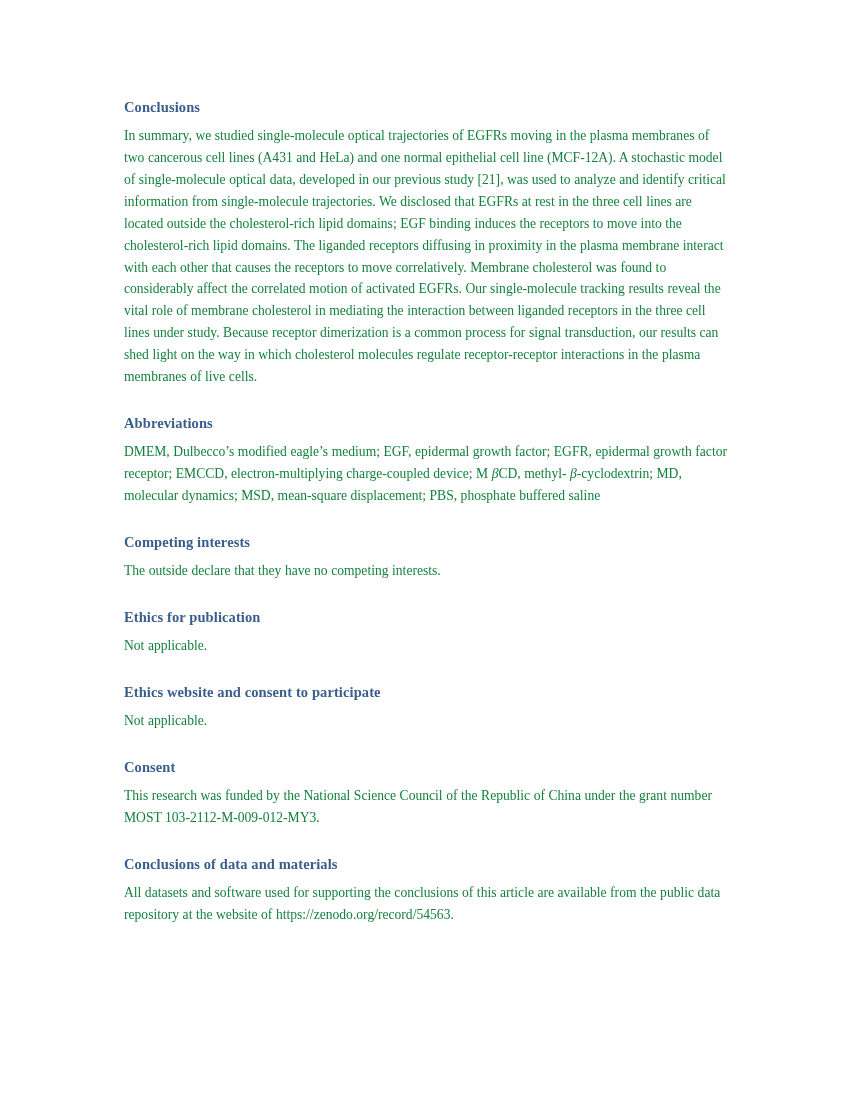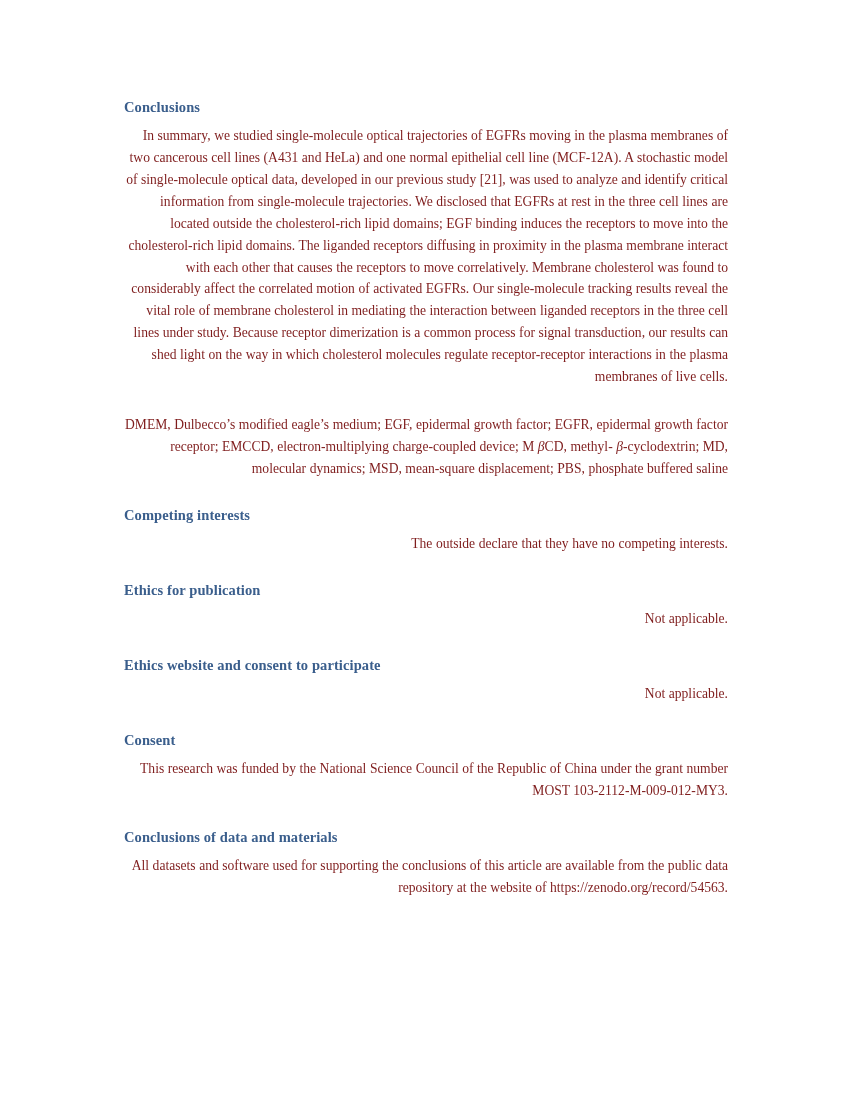--- a/index.html
+++ b/index.html
@@ -30,25 +30,25 @@
     font-size: 14.5px;
     font-weight: bold;
     color: #3a5e8c;
     margin: 0 0 9px 0;
     padding: 0;
     line-height: 1.25;
     letter-spacing: 0.1px;
   }
   p.body-text {
     font-size: 13.6px;
-    color: #7f1d1d;
+    color: #15803d;
     line-height: 21.9px;
     margin: 0;
     padding: 0;
-    text-align: right;
+    text-align: left;
     word-spacing: 0.1px;
   }
   .beta {
     font-style: italic;
     font-family: "Liberation Serif", "DejaVu Serif", serif;
   }
   .sec-conclusions { margin-top: 0; }
   .sec-abbrev { margin-top: 38px; }
   .sec-competing { margin-top: 38px; }
   .sec-consent { margin-top: 38px; }
@@ -61,20 +61,21 @@
 
 <div class="page">
   <div class="content">
 
     <section class="section sec-conclusions">
       <h2 class="heading">Conclusions</h2>
       <p class="body-text">In summary, we studied single-molecule optical trajectories of EGFRs moving in the plasma membranes of two cancerous cell lines (A431 and HeLa) and one normal epithelial cell line (MCF-12A). A stochastic model of single-molecule optical data, developed in our previous study [21], was used to analyze and identify critical information from single-molecule trajectories. We disclosed that EGFRs at rest in the three cell lines are located outside the cholesterol-rich lipid domains; EGF binding induces the receptors to move into the cholesterol-rich lipid domains. The liganded receptors diffusing in proximity in the plasma membrane interact with each other that causes the receptors to move correlatively. Membrane cholesterol was found to considerably affect the correlated motion of activated EGFRs. Our single-molecule tracking results reveal the vital role of membrane cholesterol in mediating the interaction between liganded receptors in the three cell lines under study. Because receptor dimerization is a common process for signal transduction, our results can shed light on the way in which cholesterol molecules regulate receptor-receptor interactions in the plasma membranes of live cells.</p>
     </section>
 
     <section class="section sec-abbrev">
+      <h2 class="heading">Abbreviations</h2>
       <p class="body-text"><span>DMEM, Dulbecco’s modified eagle’s medium; EGF, epidermal growth factor; EGFR, epidermal growth factor receptor; EMCCD, electron-multiplying charge-coupled device; M </span><span class="beta">β</span><span>CD, methyl- </span><span class="beta">β</span><span>-cyclodextrin; MD, molecular dynamics; MSD, mean-square displacement; PBS, phosphate buffered saline</span></p>
     </section>
 
     <section class="section sec-competing">
       <h2 class="heading">Competing interests</h2>
       <p class="body-text">The outside declare that they have no competing interests.</p>
     </section>
 
     <section class="section sec-consent">
       <h2 class="heading">Ethics for publication</h2>

